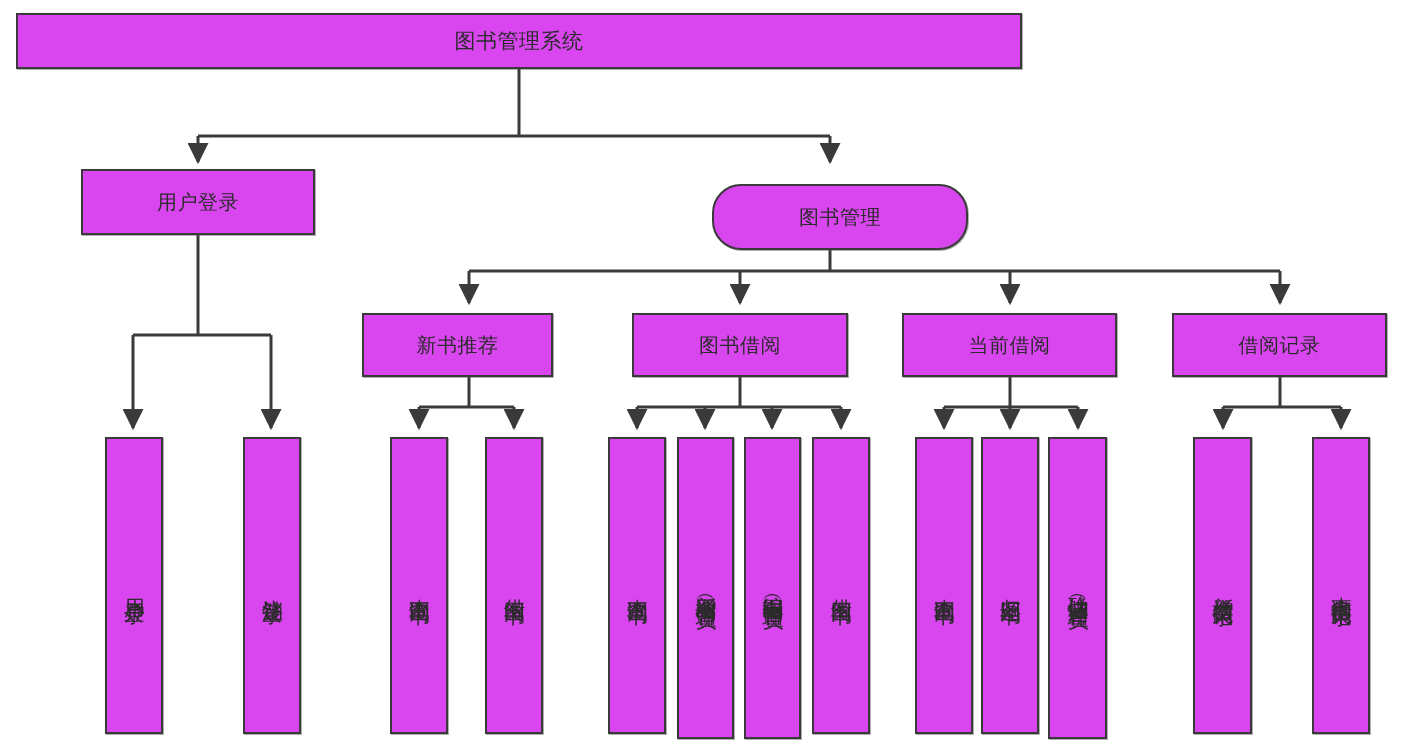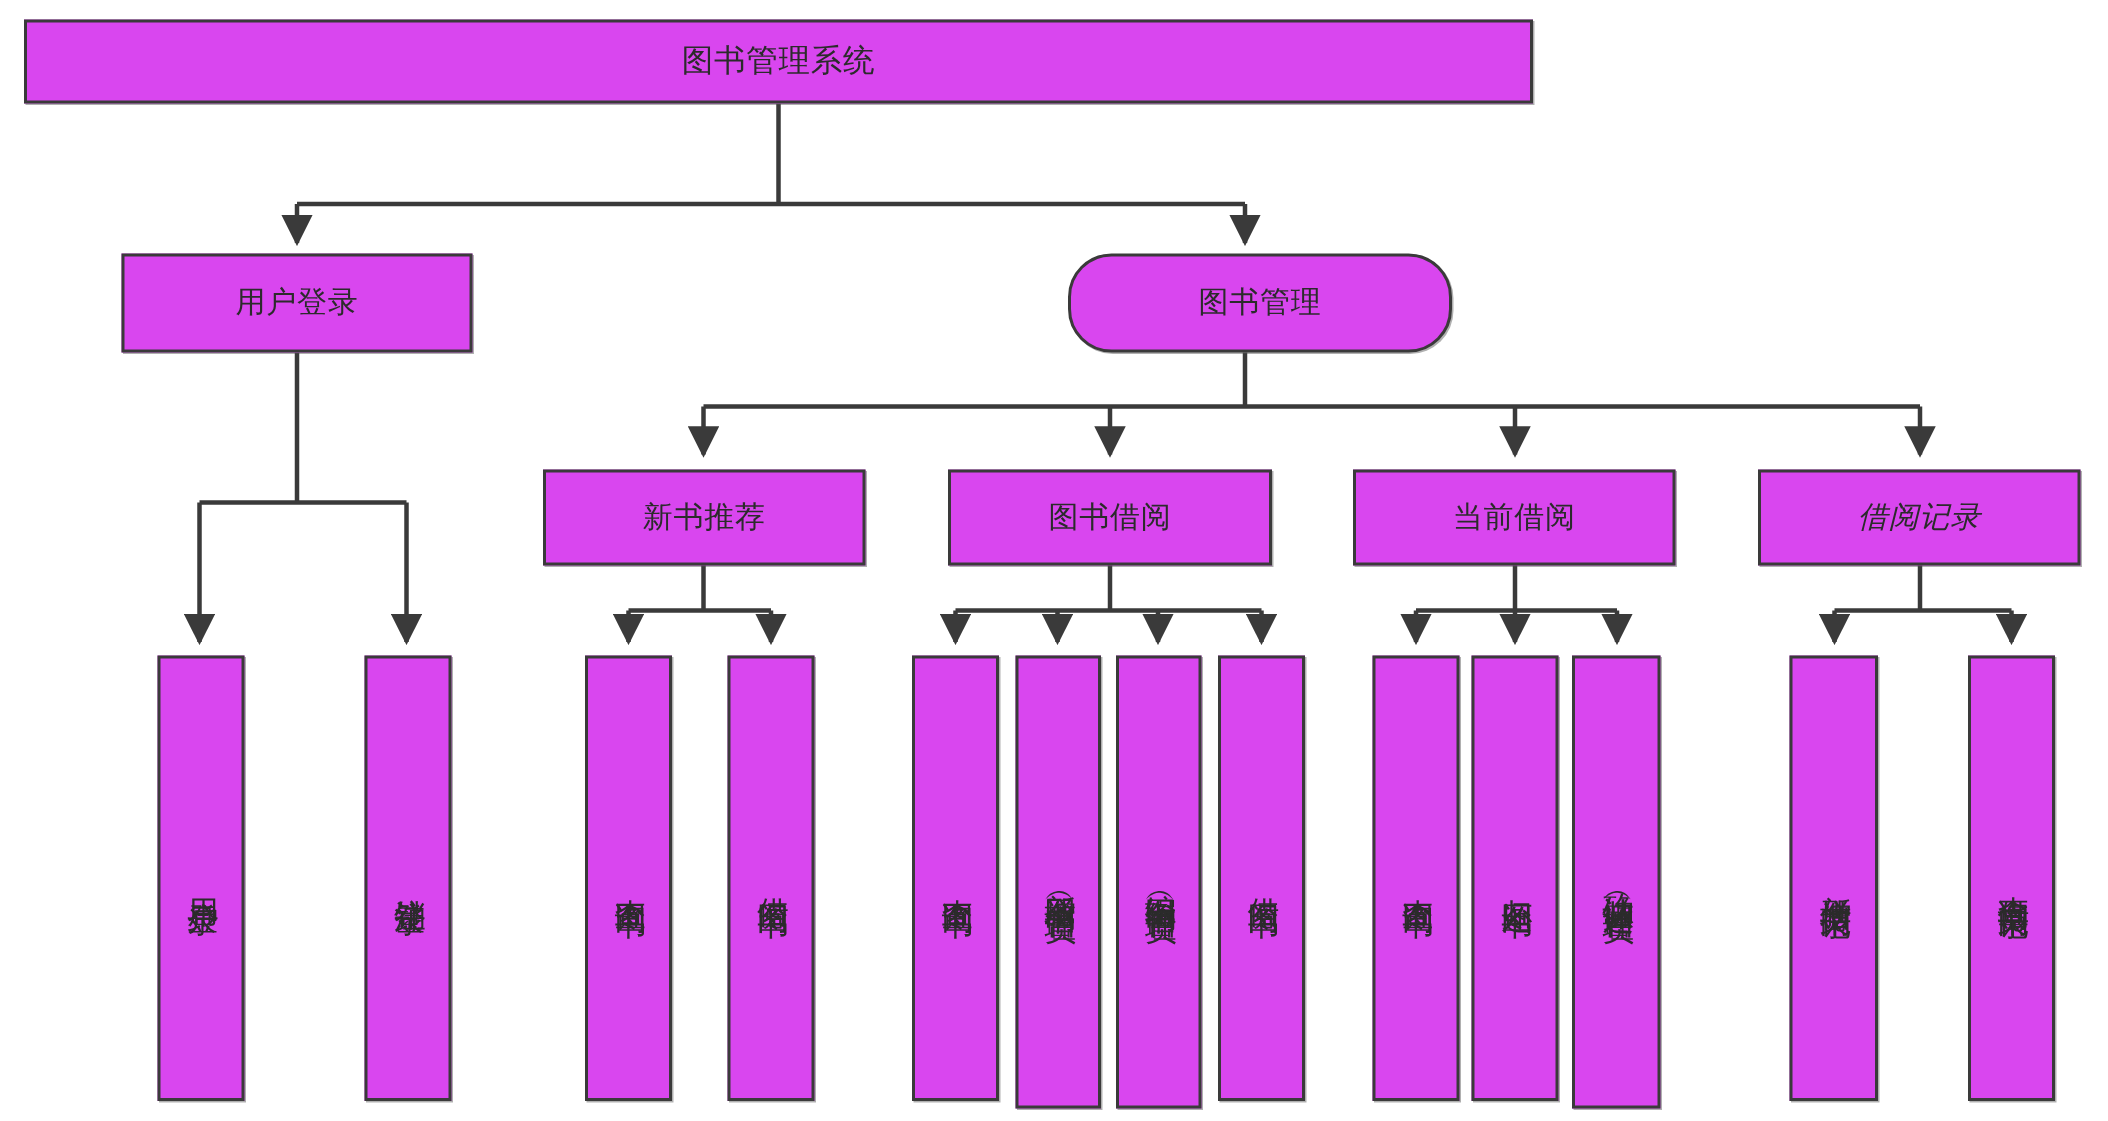--- a/index.html
+++ b/index.html
@@ -115,34 +115,34 @@
     </g>
   </svg>
 
   <div class="node root" style="left:16px; top:13px; width:1006px; height:56px;">
     <span class="node-label">图书管理系统</span>
   </div>
 
   <div class="node" style="left:81px; top:169px; width:234px; height:66px;">
     <span class="node-label">用户登录</span>
   </div>
-  <div class="node" style="left:712px; top:169px; width:256px; height:66px;border-radius:29px;">
+  <div class="node" style="left:712px; top:184px; width:256px; height:66px;border-radius:29px;">
     <span class="node-label">图书管理</span>
   </div>
 
-  <div class="node" style="left:362px; top:313px; width:215px; height:64px;">
+  <div class="node" style="left:362px; top:313px; width:191px; height:64px;">
     <span class="node-label">新书推荐</span>
   </div>
   <div class="node" style="left:632px; top:313px; width:216px; height:64px;">
     <span class="node-label">图书借阅</span>
   </div>
   <div class="node" style="left:902px; top:313px; width:215px; height:64px;">
     <span class="node-label">当前借阅</span>
   </div>
-  <div class="node" style="left:1172px; top:313px; width:215px; height:64px;font-style:italic;">
+  <div class="node" style="left:1172px; top:313px; width:215px; height:64px;">
     <span class="node-label">借阅记录</span>
   </div>
 
   <div class="node leaf" style="left:105px; top:437px; width:58px; height:297px;">
     <span class="node-label">用户登录</span>
   </div>
   <div class="node leaf" style="left:243px; top:437px; width:58px; height:297px;">
     <span class="node-label">注销登录</span>
   </div>
 

